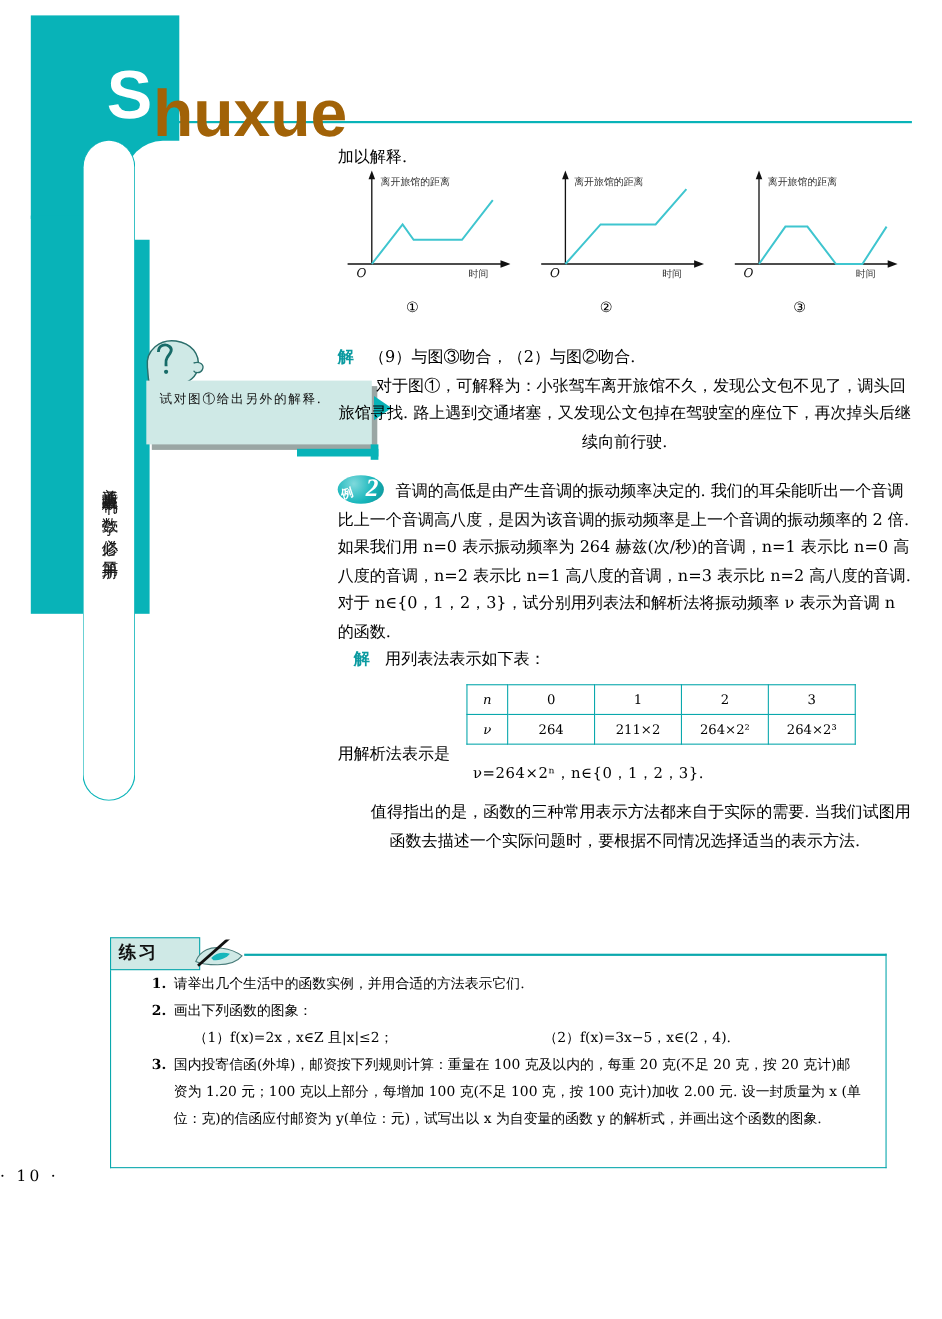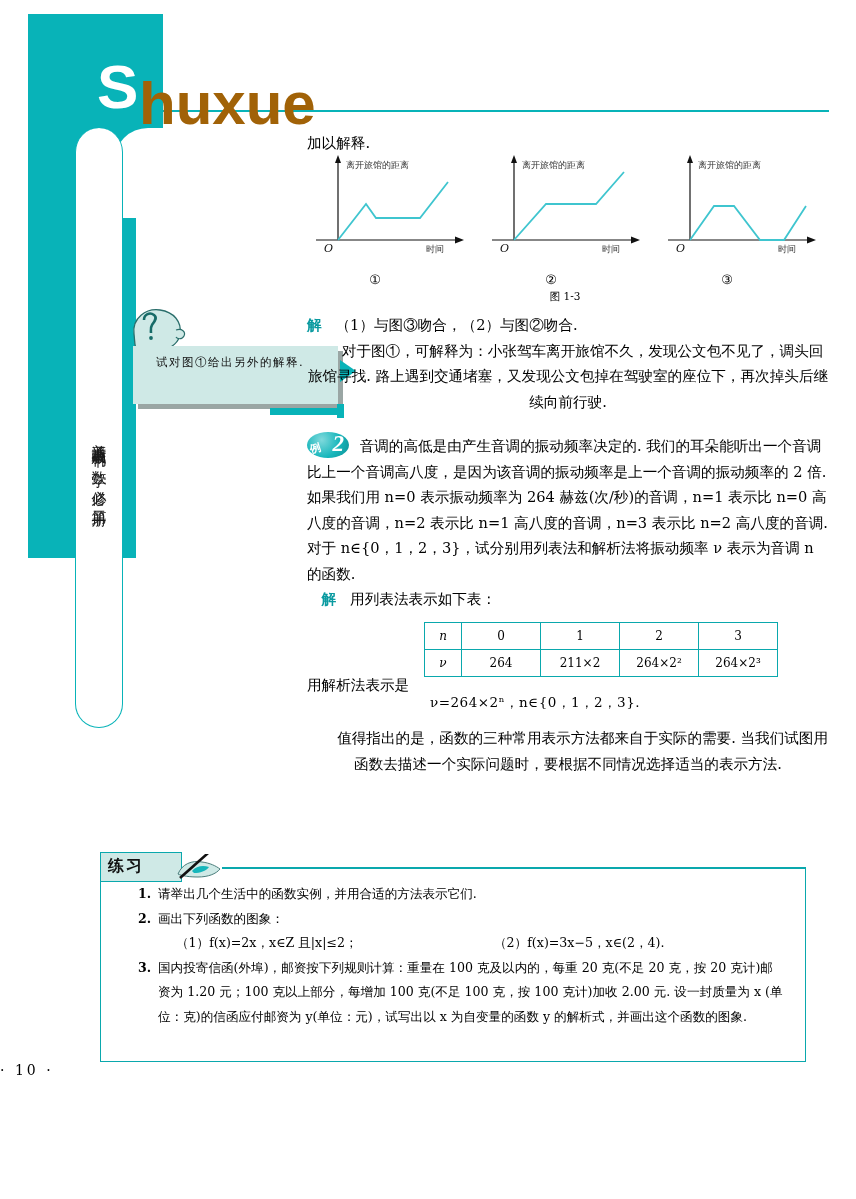--- a/index.html
+++ b/index.html
@@ -119,21 +119,21 @@
 
   
   .note-wrap{position:absolute; left:118px; top:308px; width:250px; height:115px;}
   .note-box{
     position:absolute; left:15px; top:38px;
     width:205px; height:58px;
     background:#cfe9e6;
     box-shadow:5px 5px 0 #9aa6a4;
   }
   .note-text{
-    position:absolute; left:23px; top:6px;
+    position:absolute; left:12px; top:6px;
     width:192px;
     font-family:"DejaVu Serif",serif;
     font-size:11.5px;
     line-height:21px;
     letter-spacing:1.5px;
     color:#111;
   }
   .note-arrow{
     position:absolute; left:222px; top:52px;
     width:0;height:0;
@@ -323,42 +323,41 @@
         <text class="axis-label" x="38" y="16">离开旅馆的距离</text>
         <text class="axis-label" x="118" y="100">时间</text>
         <text x="16" y="100" font-family="DejaVu Serif, serif" font-size="11" font-style="italic" fill="#111">O</text>
       </svg>
     </div>
   </div>
 
   <div class="fig-num" style="left:355px;">①</div>
   <div class="fig-num" style="left:531px;">②</div>
   <div class="fig-num" style="left:707px;">③</div>
-  <div class="fig-caption" style="left:300px;width:530px;">图 1-3</div>
 
   <div class="note-wrap">
     <svg width="72" height="52" style="position:absolute;left:6px;top:-4px;">
       <path d="M10,30 C8,14 22,4 36,6 C50,8 58,18 56,30 C55,38 48,44 40,45 L40,50 L16,50 C10,46 11,38 10,30 Z" fill="#cfe9e6" stroke="#2a6e6b" stroke-width="1.3"></path>
       <path d="M20,16 C20,10 26,8 30,11 C34,14 30,18 28,21 C26,24 27,27 27,29" fill="none" stroke="#176b68" stroke-width="2.6"></path>
       <circle cx="27" cy="34" r="1.9" fill="#176b68"></circle>
       <path d="M52,26 C58,24 62,28 60,32 C58,36 53,35 52,33" fill="#cfe9e6" stroke="#2a6e6b" stroke-width="1.2"></path>
     </svg>
     <div class="note-box">
       <div class="note-text">试对图①给出另外的解释.</div>
     </div>
     <div class="note-arrow"></div>
     <div class="note-tail"></div>
     <div class="note-tail2"></div>
   </div>
 
   <div class="maincol cn">
 
     <p class="p">
       <span class="solve">解</span>
-      &nbsp;&nbsp;<span>（1）与图③吻合，（2）与图②吻合.</span>
+      &nbsp;&nbsp;<span>（9）与图③吻合，（2）与图②吻合.</span>
     </p>
     <p class="p indent2">对于图①，可解释为：小张驾车离开旅馆不久，发现公文包不见了，调头回旅馆寻找. 路上遇到交通堵塞，又发现公文包掉在驾驶室的座位下，再次掉头后继续向前行驶.</p>
 
     <div style="height:18px;"></div>
 
     <p class="p" style="text-indent:0;">
       <span class="ex-badge">
         <span class="oval"></span>
         <span class="li">例</span>
         <span class="num">2</span>

